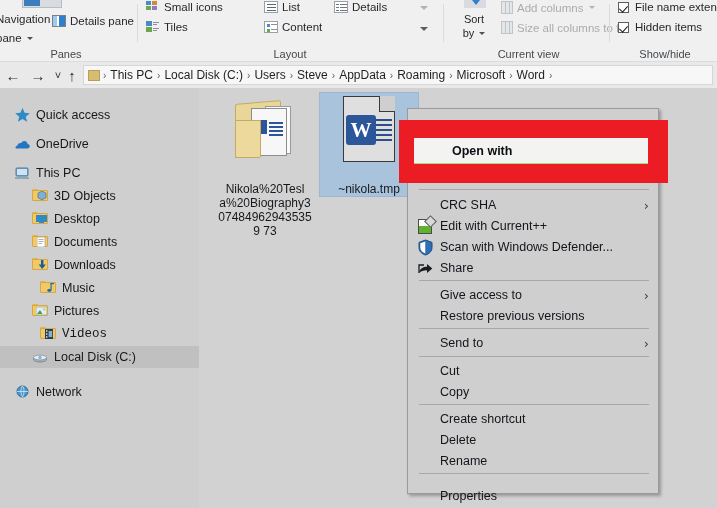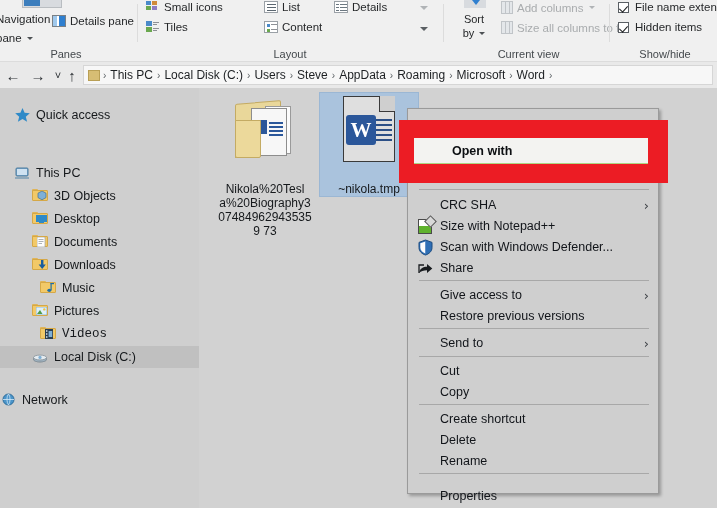--- a/index.html
+++ b/index.html
@@ -387,20 +387,28 @@
 
     <div class="nav-row" style="top:16px;padding-left:14px;">
       <span class="nav-ico">
         <svg width="17" height="16" viewBox="0 0 17 16">
             <polygon points="8.5,1 10.6,5.8 15.8,6.2 11.8,9.7 13.1,14.8 8.5,12 3.9,14.8 5.2,9.7 1.2,6.2 6.4,5.8" fill="#2f8ac8"></polygon>
           </svg>
       </span>
       <span class="nav-lbl">Quick access</span>
     </div>
 
+    <div class="nav-row" style="top:45px;padding-left:14px;">
+      <span class="nav-ico">
+        <svg width="17" height="16" viewBox="0 0 17 16">
+            <path d="M4.2 12.5h9.1c1.5 0 2.5-1 2.5-2.2 0-1.2-.9-2.1-2.2-2.2-.2-1.8-1.6-3-3.3-3-1.4 0-2.6.8-3.1 2-.3-.1-.6-.2-.9-.2-1.5 0-2.7 1.1-2.8 2.6C2.3 9.7 1.5 10.5 1.5 11.5c0 .6.5 1 1.2 1z" fill="#2277c4"></path>
+          </svg>
+      </span>
+      <span class="nav-lbl">OneDrive</span>
+    </div>
 
     <div class="nav-row" style="top:74px;padding-left:14px;">
       <span class="nav-ico">
         <svg width="17" height="16" viewBox="0 0 17 16">
             <rect x="2" y="3" width="12" height="8" rx="1" fill="#7aa8cc" stroke="#4a7a9e"></rect>
             <rect x="3" y="4" width="10" height="6" fill="#cfe2f1"></rect>
             <rect x="1" y="12" width="14" height="2" fill="#8fa9bb"></rect>
           </svg>
       </span>
       <span class="nav-lbl">This PC</span>
@@ -494,21 +502,21 @@
         <svg width="17" height="16" viewBox="0 0 17 16">
             <ellipse cx="8" cy="10.5" rx="6.5" ry="2.4" fill="#cfd8de" stroke="#7b878f" stroke-width=".7"></ellipse>
             <path d="M1.5 8.5v2c0 1.3 2.9 2.4 6.5 2.4s6.5-1.1 6.5-2.4v-2" fill="#9fb3c1" stroke="#7b878f" stroke-width=".7"></path>
             <ellipse cx="8" cy="8.5" rx="6.5" ry="2.4" fill="#e6ecf0" stroke="#7b878f" stroke-width=".7"></ellipse>
             <circle cx="8" cy="8.4" r="1.6" fill="#7fb0d6"></circle>
           </svg>
       </span>
       <span class="nav-lbl">Local Disk (C:)</span>
     </div>
 
-    <div class="nav-row" style="top:301px;">
+    <div class="nav-row" style="top:293px;padding-left:14px;">
       <span class="nav-ico">
         <svg width="17" height="16" viewBox="0 0 17 16">
             <circle cx="8.5" cy="7.5" r="5.5" fill="#4a94c9" stroke="#2e6d9b"></circle>
             <path d="M3 7.5h11M8.5 2c2 2.5 2 8 0 11M8.5 2c-2 2.5-2 8 0 11" stroke="#d6eaf7" fill="none" stroke-width=".8"></path>
           </svg>
       </span>
       <span class="nav-lbl">Network</span>
     </div>
   </div>
 
@@ -568,21 +576,21 @@
       <span class="ctx-lbl">CRC SHA</span>
       <span class="ctx-arrow">›</span>
     </div>
 
     <div class="ctx-item" style="top:106px;">
       <span class="ctx-ico np-ico">
         <span class="sheet"></span>
           <span class="grn"></span>
           <span class="pen"></span>
       </span>
-      <span class="ctx-lbl">Size with Notepad++</span>
+      <span class="ctx-lbl">Edit with Current++</span>
     </div>
 
     <div class="ctx-item" style="top:127px;">
       <span class="ctx-ico shield-ico">
         <svg width="17" height="17" viewBox="0 0 17 17">
             <path d="M8.5 1 L15 3.4 V8.6 C15 12.2 12.2 14.9 8.5 16 C4.8 14.9 2 12.2 2 8.6 V3.4 Z" fill="#2f6fb5" stroke="#1b4b80"></path>
             <path d="M8.5 2.4 L13.7 4.3 V8.6 C13.7 11.4 11.5 13.7 8.5 14.6 Z" fill="#2f6fb5"></path>
             <path d="M8.5 2.4 V14.6 C5.5 13.7 3.3 11.4 3.3 8.6 V4.3 Z" fill="#fdfdfd"></path>
             <path d="M8.5 2.4 L13.7 4.3 V8.6 C13.7 11.4 11.5 13.7 8.5 14.6 Z" fill="#2f6fb5"></path>
           </svg>

